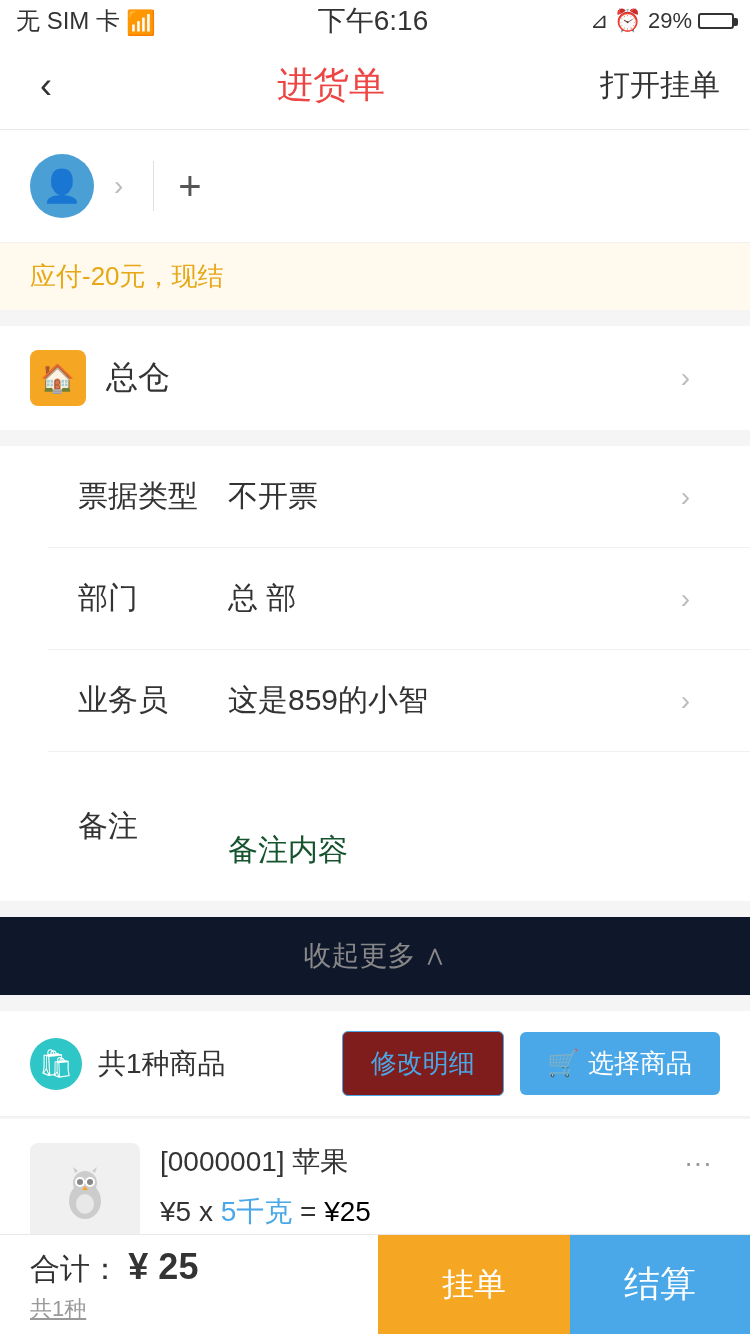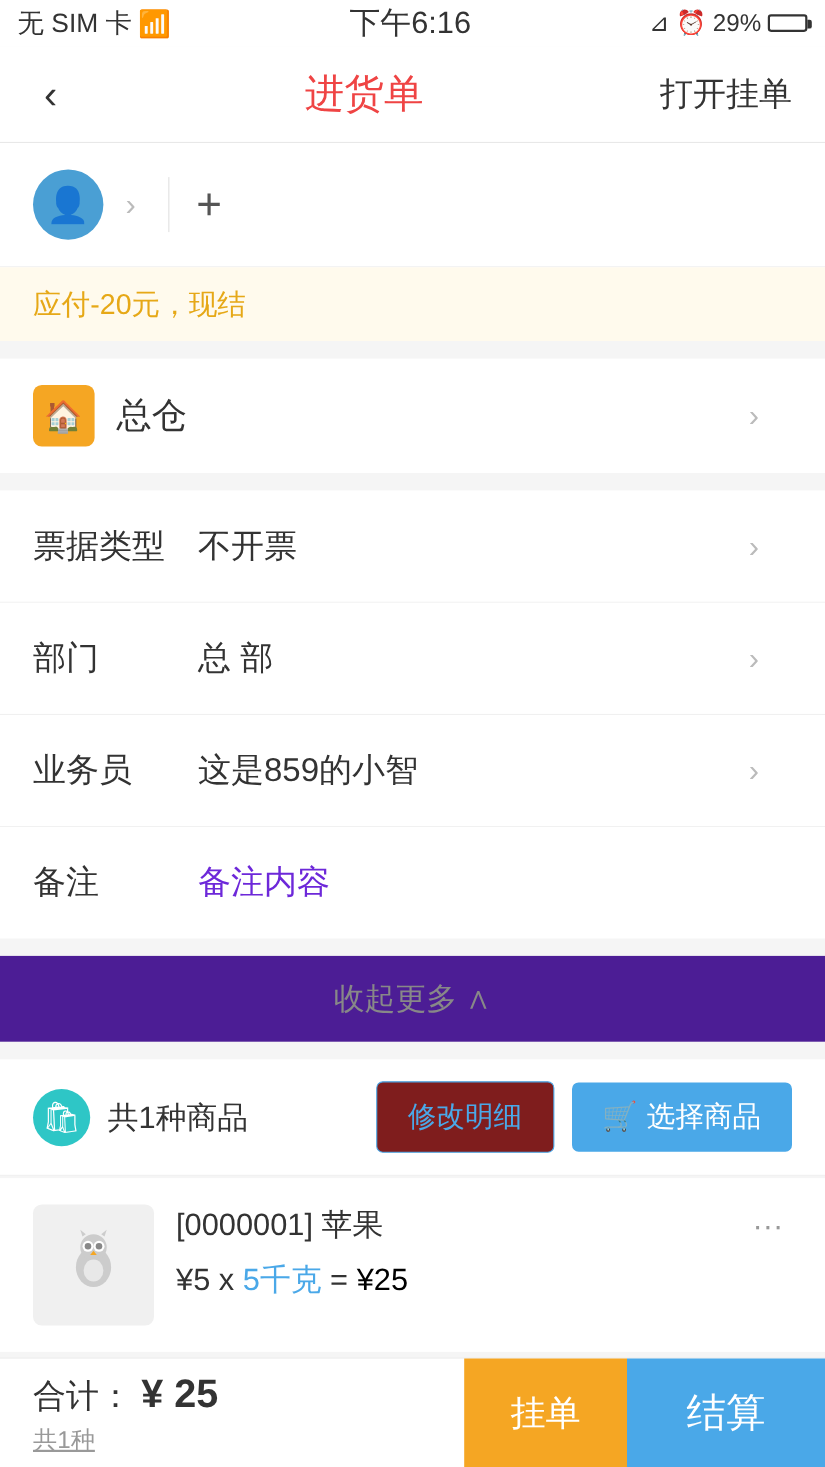--- a/index.html
+++ b/index.html
@@ -120,29 +120,30 @@
       width: 140px;
       flex-shrink: 0;
     }
     .form-value {
       flex: 1;
       font-size: 30px;
       color: #333;
       padding-left: 10px;
     }
     .form-placeholder {
-      color: #6d28d9;
+      color: #14532d;
+      margin-top: 48px;
     }
     .form-row-last {
       border-bottom: none;
     }
 
     
     .collapse-btn {
-      background: #4c1d95;
+      background: #0f172a;
       text-align: center;
       padding: 20px;
       font-size: 28px;
       color: #888;
       cursor: pointer;
     }
 
     
     .products-header {
       background: #fff;
@@ -233,21 +234,21 @@
       font-weight: bold;
       color: #333;
     }
     .bottom-total-sub {
       font-size: 22px;
       color: #999;
       margin-top: 4px;
       text-decoration: underline;
     }
     .btn-hang {
-      width: 148px;
+      width: 192px;
       background: #f5a623;
       color: #fff;
       font-size: 32px;
       border: none;
       cursor: pointer;
       display: flex; align-items: center; justify-content: center;
     }
     .btn-checkout {
       width: 180px;
       background: #4aa8e8;
@@ -301,21 +302,21 @@
 <div class="section" style="margin-top:16px;">
   <div class="warehouse-row">
     <div class="warehouse-icon">
       <span class="warehouse-icon-inner">🏠</span>
     </div>
     <span class="warehouse-name">总仓</span>
     <span class="chevron">›</span>
   </div>
 </div>
 
-<div class="section" style="margin-top:0;">
+<div class="section" style="margin-top:0;padding-left:48px;">
 
   <div class="form-row">
     <span class="form-label">票据类型</span>
     <span class="form-value">不开票</span>
     <span class="chevron">›</span>
   </div>
 
   <div class="form-row">
     <span class="form-label">部门</span>
     <span class="form-value">总 部</span>

